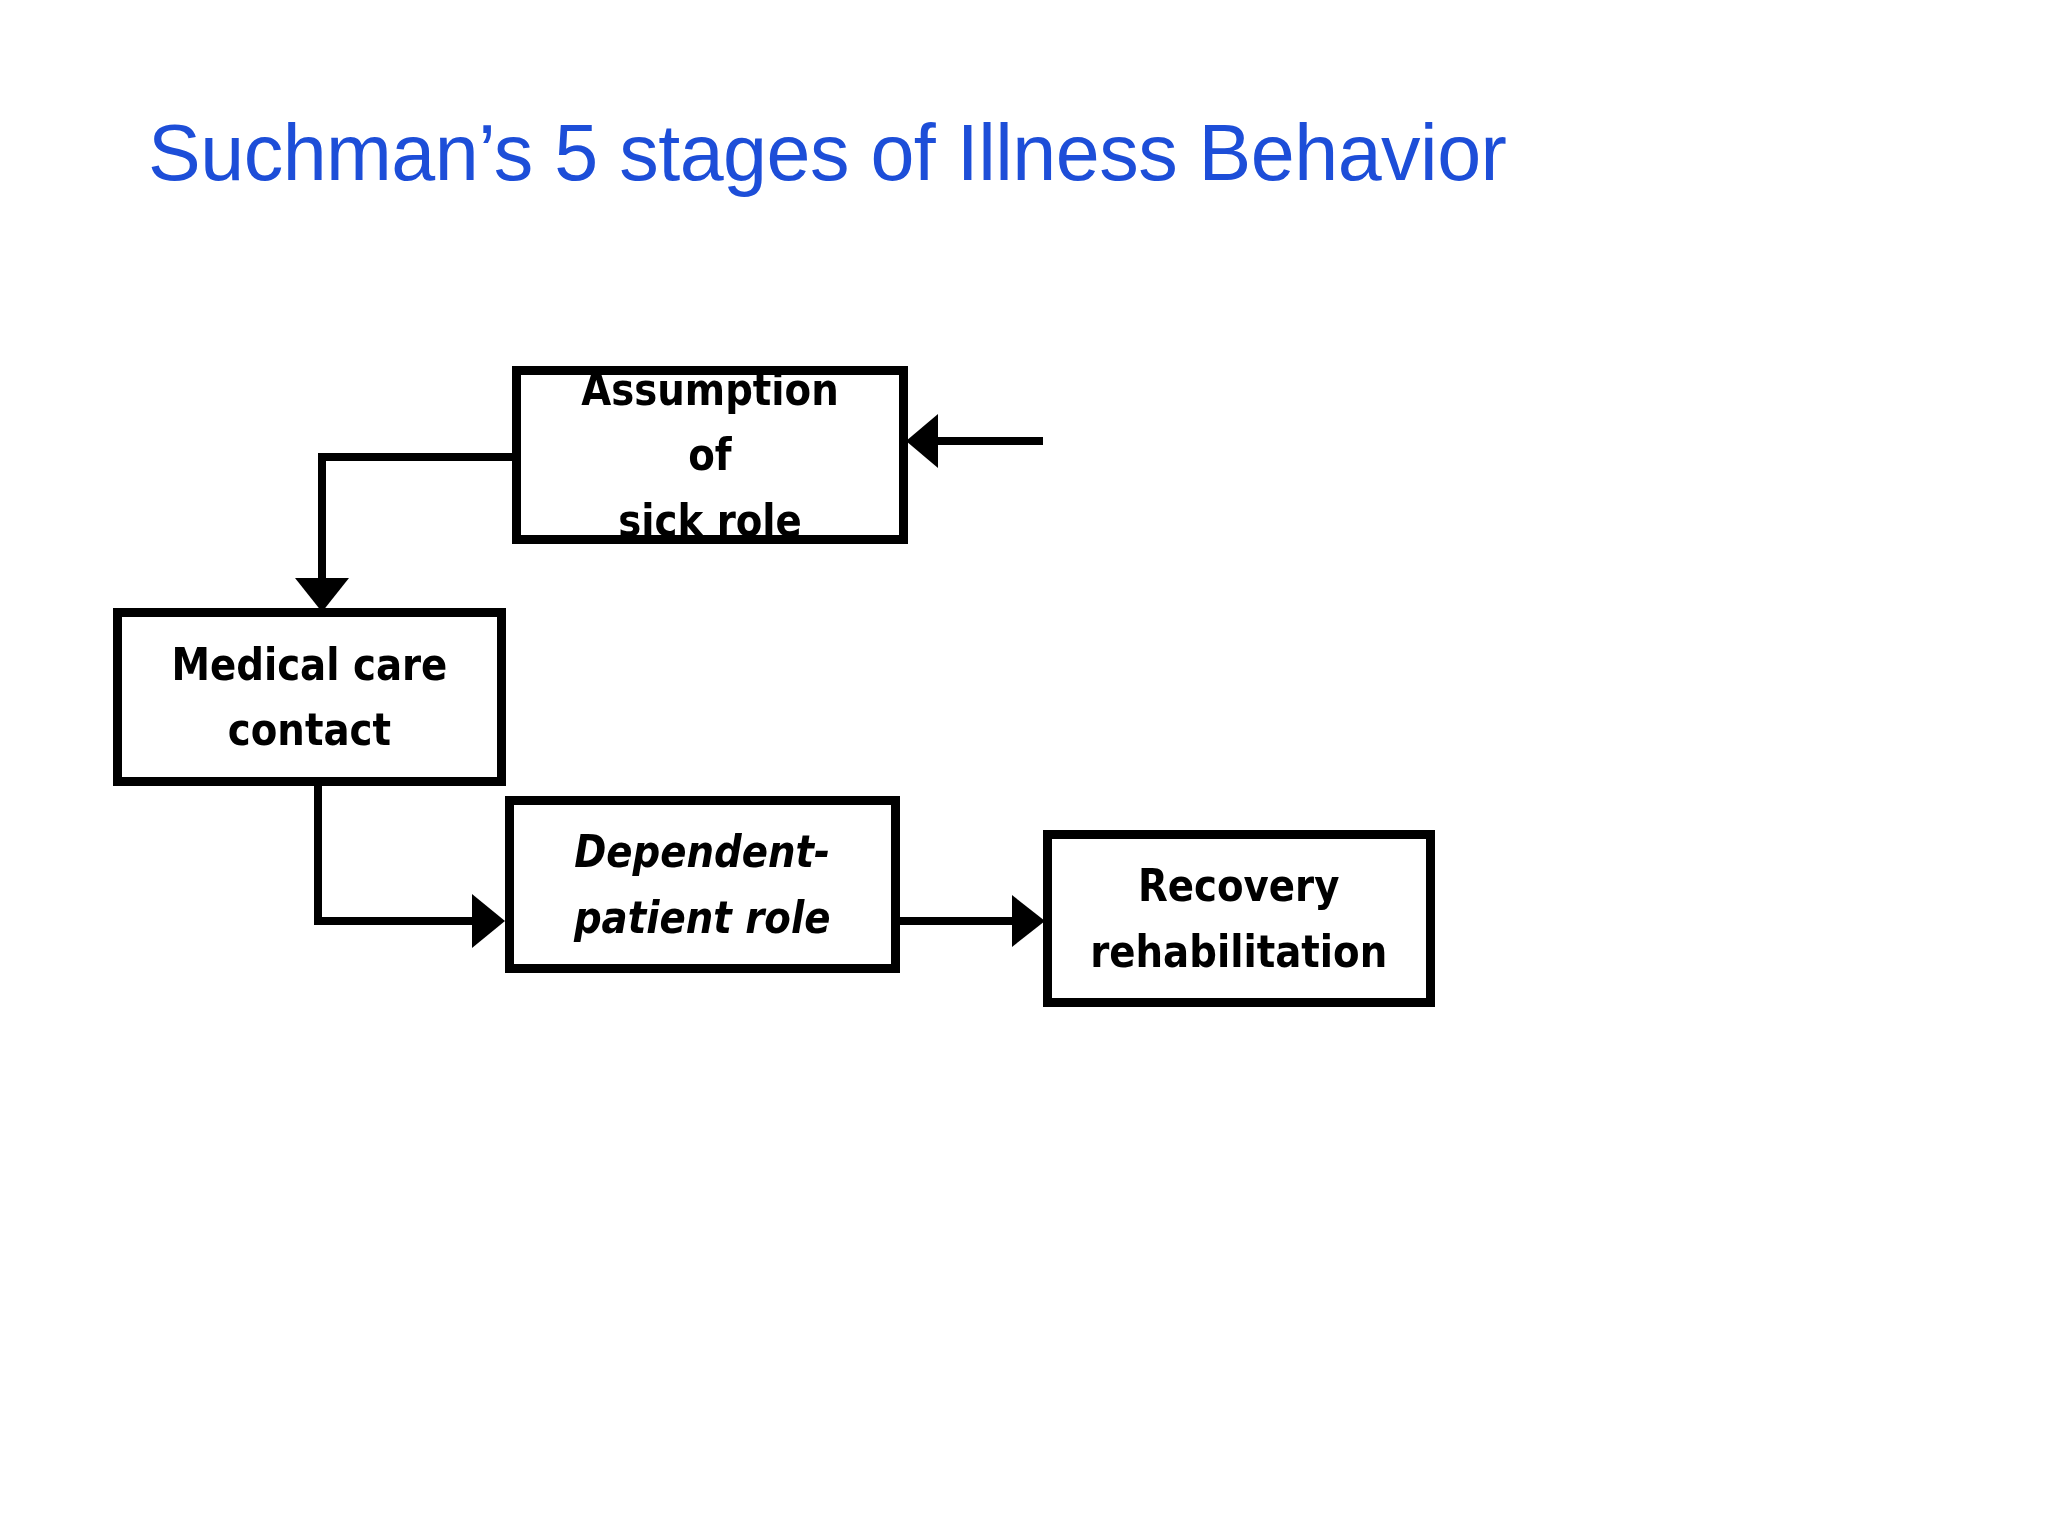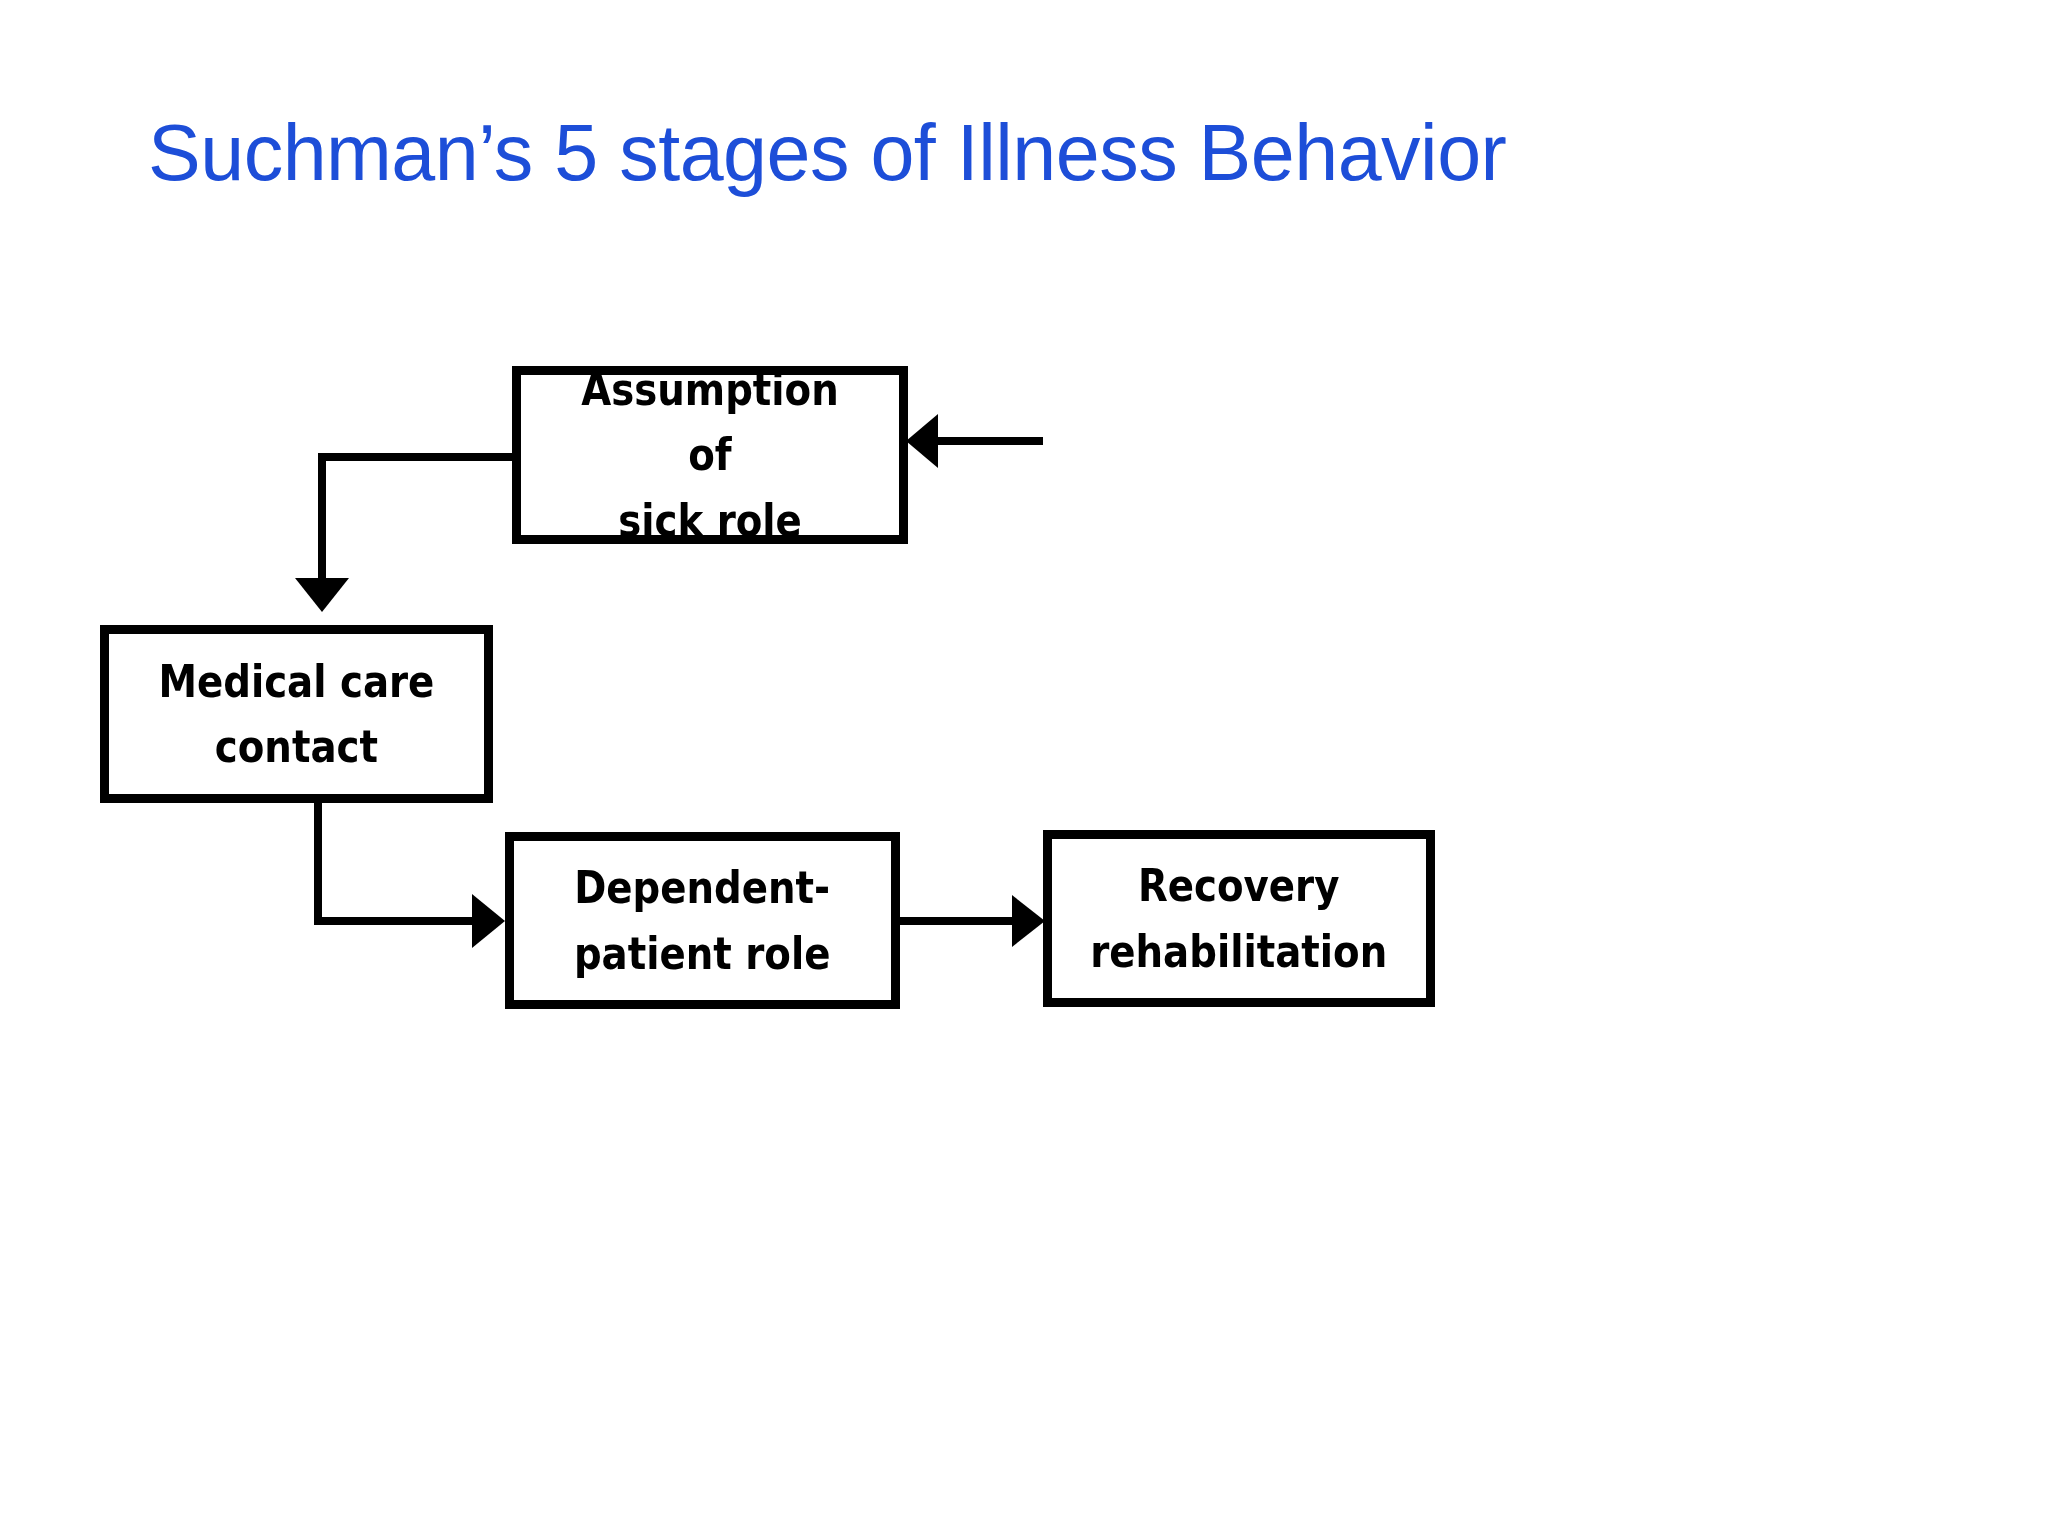--- a/index.html
+++ b/index.html
@@ -60,22 +60,22 @@
     color: #000000;
     text-align: center;
     transform: scaleX(0.86);
     letter-spacing: 0px;
     white-space: pre-line;
     padding: 0 10px;
   }
 
   #node-assumption   { left: 512px;  top: 366px;  width: 396px; height: 178px; }
   #node-symptom      { left: 1043px; top: 367px;  width: 392px; height: 178px; }
-  #node-medical      { left: 100px;  top: 608px;  width: 393px; height: 178px; margin-top: 17px; }
-  #node-dependent    { left: 505px;  top: 832px;  width: 395px; height: 177px; }
+  #node-medical      { left: 113px;  top: 608px;  width: 393px; height: 178px; }
+  #node-dependent    { left: 505px;  top: 796px;  width: 395px; height: 177px; font-style: italic; }
   #node-recovery     { left: 1043px; top: 830px;  width: 392px; height: 177px; }
 
   
   #connectors {
     position: absolute;
     left: 0;
     top: 0;
     width: 2048px;
     height: 1536px;
     z-index: 2;

